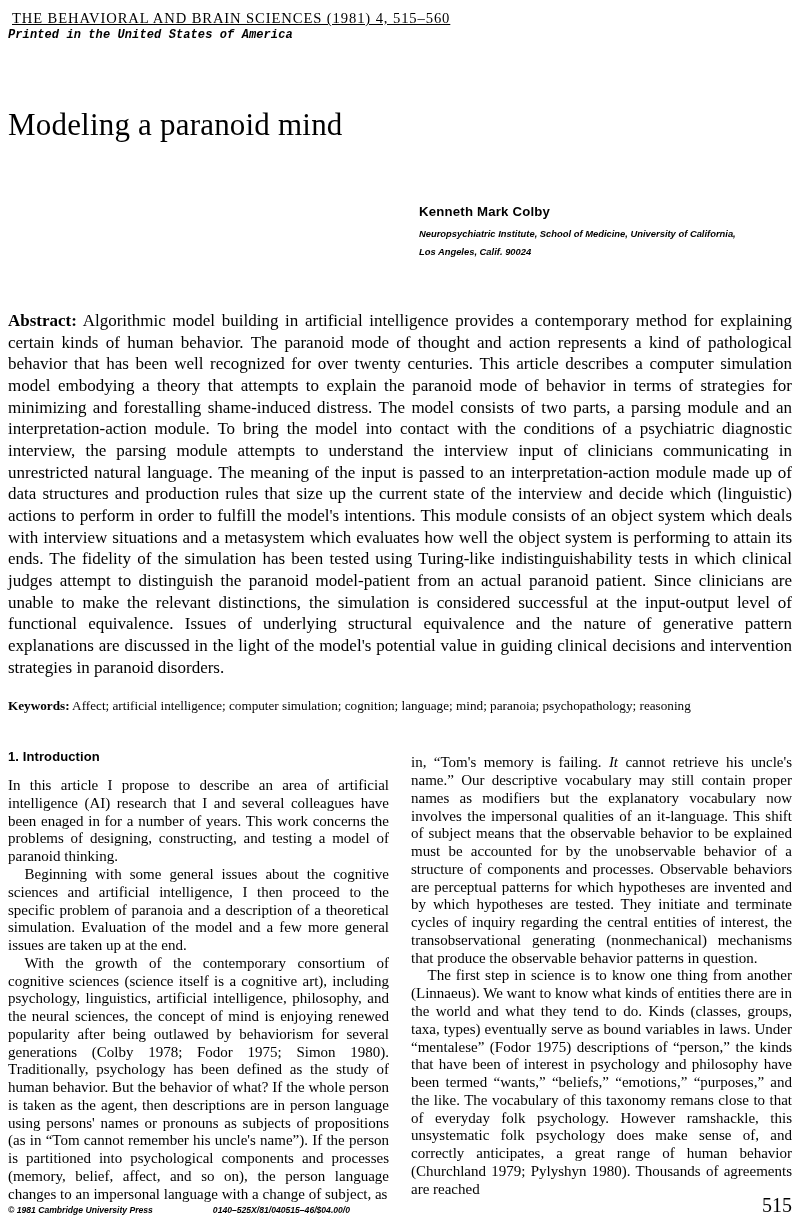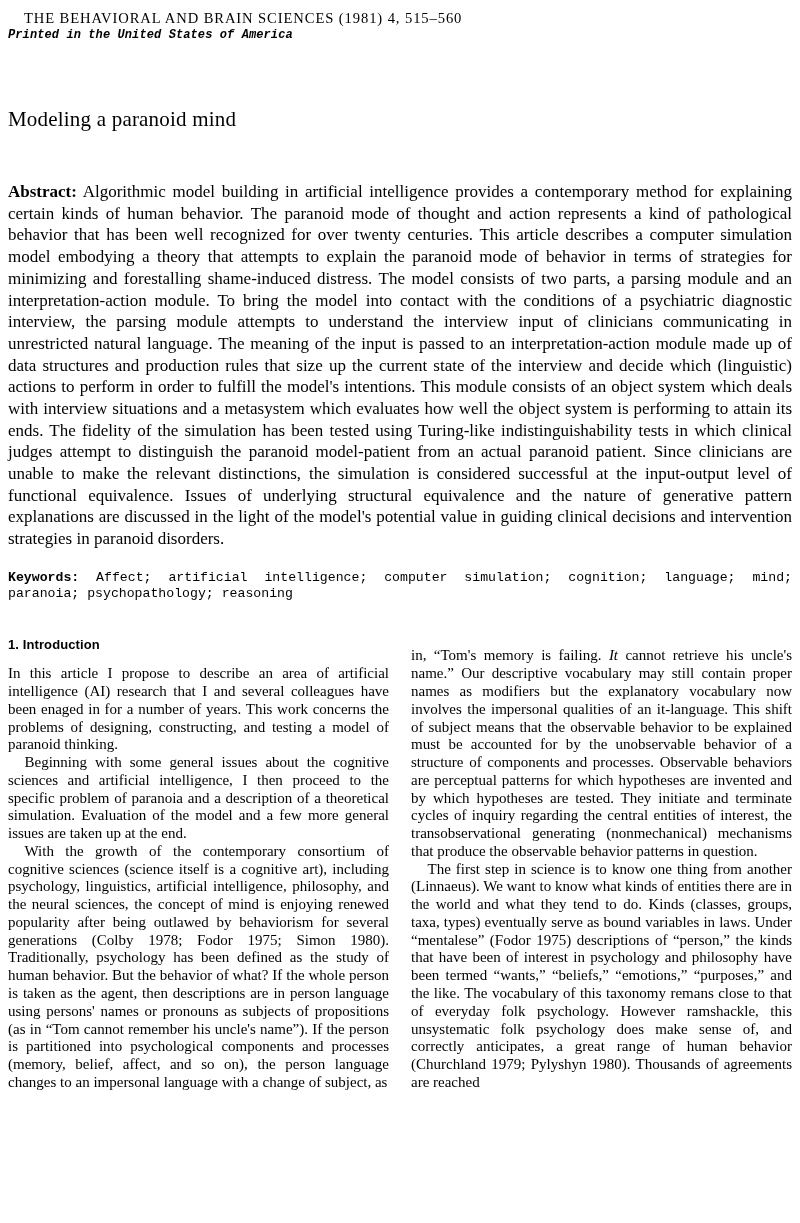--- a/index.html
+++ b/index.html
@@ -24,35 +24,36 @@
     padding: 10px 8px 0 8px;
   }
 
   
   .journal-head {
     font-family: "Liberation Serif", "DejaVu Serif", serif;
     font-size: 14.6px;
     letter-spacing: 0.9px;
     white-space: nowrap;
     line-height: 1.1;
-    margin: 0 0 2px 16px;
+    margin: 0 0 2px 4px;
+    text-decoration: underline;
   }
   .printed-line {
     font-family: Liberation Mono, monospace;
     font-style: italic;
     font-weight: bold;
     font-size: 12px;
     letter-spacing: 0.1px;
     margin: 0;
   }
 
   
   .article-title {
     font-family: "Liberation Serif", "DejaVu Serif", serif;
-    font-size: 21px;
+    font-size: 31px;
     font-weight: normal;
     letter-spacing: 0.2px;
     margin: 66px 0 0 0;
     line-height: 1.1;
   }
 
   
   .byline {
     margin: 62px 0 0 0;
     padding-right: 2px;
@@ -84,30 +85,29 @@
     text-justify: inter-word;
     hyphens: none;
   }
   .abstract .lead { font-weight: bold; }
 
   .keywords {
     margin: 20px 0 0 0;
     font-size: 13.2px;
     line-height: 1.275;
     text-align: justify;
-    font-family: Liberation Mono, monospace;
   }
   .keywords .lead { font-weight: bold; }
 
   
   .columns {
     margin-top: 34px;
     display: flex;
     gap: 22px;
-    align-items: flex-end;
+    align-items: center;
   }
   .col {
     width: 381px;
     flex: 0 0 381px;
   }
 
   h2.section-head {
     font-family: "Liberation Sans", "DejaVu Sans", sans-serif;
     font-weight: bold;
     font-size: 13px;
@@ -173,20 +173,25 @@
 
 <div class="page">
 
   <div class="journal-head">
     <span>THE BEHAVIORAL AND BRAIN SCIENCES (1981) 4, 515–560</span>
   </div>
   <div class="printed-line">Printed in the United States of America</div>
 
   <h1 class="article-title">Modeling a paranoid mind</h1>
 
+  <div class="byline">
+    <div class="author-name">Kenneth Mark Colby</div>
+    <div class="affiliation">Neuropsychiatric Institute, School of Medicine, University of California,</div>
+    <div class="affiliation">Los Angeles, Calif. 90024</div>
+  </div>
 
   <p class="abstract">
     <span class="lead">Abstract:</span><span> Algorithmic model building in artificial intelligence provides a contemporary method for explaining certain kinds of human behavior. The paranoid mode of thought and action represents a kind of pathological behavior that has been well recognized for over twenty centuries. This article describes a computer simulation model embodying a theory that attempts to explain the paranoid mode of behavior in terms of strategies for minimizing and forestalling shame-induced distress. The model consists of two parts, a parsing module and an interpretation-action module. To bring the model into contact with the conditions of a psychiatric diagnostic interview, the parsing module attempts to understand the interview input of clinicians communicating in unrestricted natural language. The meaning of the input is passed to an interpretation-action module made up of data structures and production rules that size up the current state of the interview and decide which (linguistic) actions to perform in order to fulfill the model's intentions. This module consists of an object system which deals with interview situations and a metasystem which evaluates how well the object system is performing to attain its ends. The fidelity of the simulation has been tested using Turing-like indistinguishability tests in which clinical judges attempt to distinguish the paranoid model-patient from an actual paranoid patient. Since clinicians are unable to make the relevant distinctions, the simulation is considered successful at the input-output level of functional equivalence. Issues of underlying structural equivalence and the nature of generative pattern explanations are discussed in the light of the model's potential value in guiding clinical decisions and intervention strategies in paranoid disorders.</span>
   </p>
 
   <p class="keywords">
     <span class="lead">Keywords:</span><span> Affect; artificial intelligence; computer simulation; cognition; language; mind; paranoia; psychopathology; reasoning</span>
   </p>
 
   <div class="columns">
@@ -199,14 +204,19 @@
     </div>
 
     <div class="col right">
       <div class="top-pad"></div>
       <p class="body"><span>in, “Tom's memory is failing. </span><em class="ital">It</em><span> cannot retrieve his uncle's name.” Our descriptive vocabulary may still contain proper names as modifiers but the explanatory vocabulary now involves the impersonal qualities of an it-language. This shift of subject means that the observable behavior to be explained must be accounted for by the unobservable behavior of a structure of components and processes. Observable behaviors are perceptual patterns for which hypotheses are invented and by which hypotheses are tested. They initiate and terminate cycles of inquiry regarding the central entities of interest, the transobservational generating (nonmechanical) mechanisms that produce the observable behavior patterns in question.</span></p>
       <p class="body">The first step in science is to know one thing from another (Linnaeus). We want to know what kinds of entities there are in the world and what they tend to do. Kinds (classes, groups, taxa, types) eventually serve as bound variables in laws. Under “mentalese” (Fodor 1975) descriptions of “person,” the kinds that have been of interest in psychology and philosophy have been termed “wants,” “beliefs,” “emotions,” “purposes,” and the like. The vocabulary of this taxonomy remans close to that of everyday folk psychology. However ramshackle, this unsystematic folk psychology does make sense of, and correctly anticipates, a great range of human behavior (Churchland 1979; Pylyshyn 1980). Thousands of agreements are reached</p>
     </div>
 
   </div>
 
+  <div class="footer">
+    <span class="copyright">© 1981 Cambridge University Press</span>
+    <span class="issn">0140–525X/81/040515–46/$04.00/0</span>
+    <span class="page-number">515</span>
+  </div>
 
 </div>
 
 </body></html>

